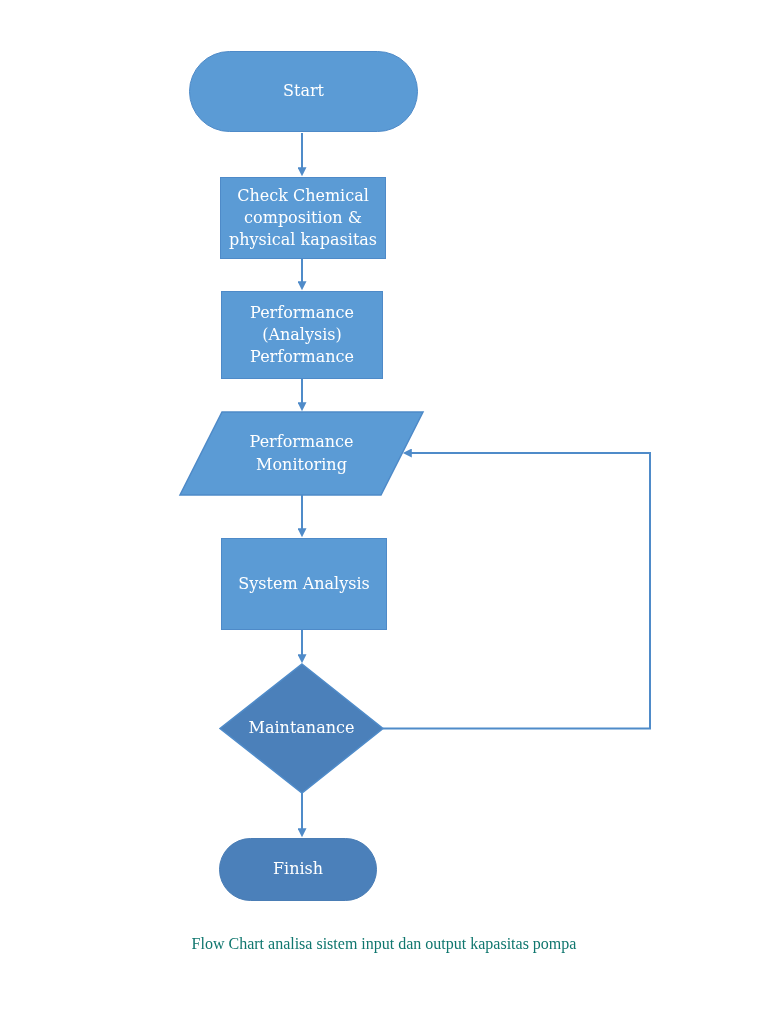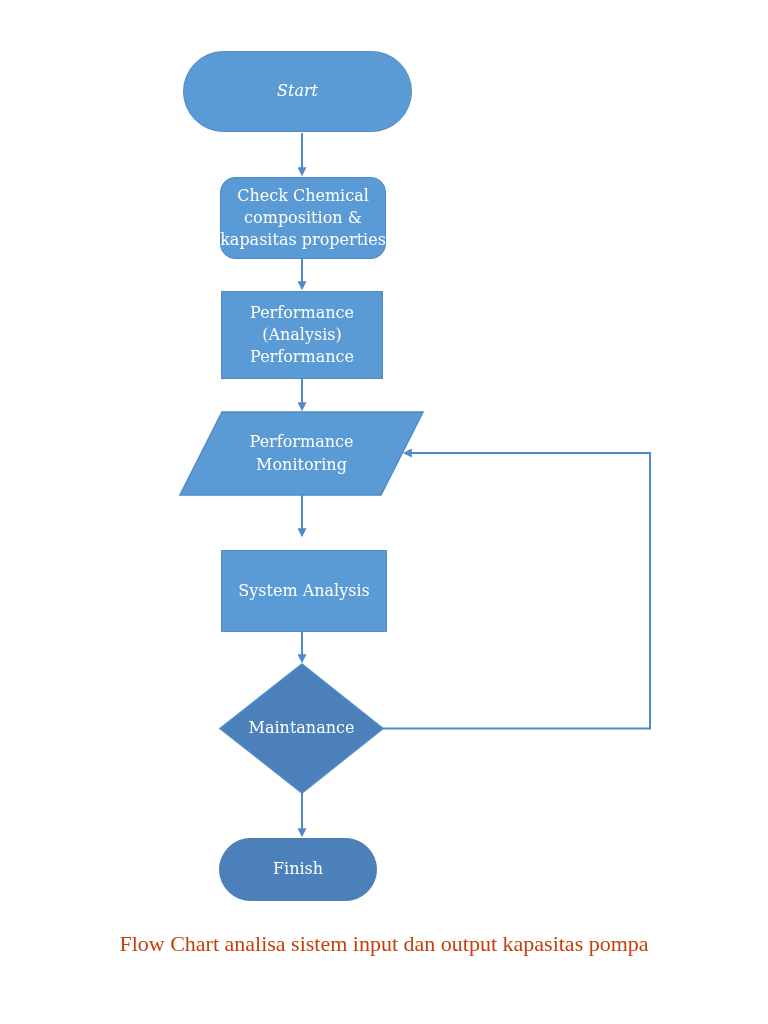--- a/index.html
+++ b/index.html
@@ -33,37 +33,37 @@
     background: #5b9bd5;
     border: 1.5px solid #4e8ac8;
   }
   .filled-dark {
     background: #4b80ba;
     border: 1.5px solid #4a7db5;
   }
   .terminator { border-radius: 999px; }
   .overlay { background: transparent; border: none; }
 
-  #node-start      { left: 183px; top: 51px;  width: 229px; height: 81px; font-style: italic; }
-  #node-check      { left: 220px; top: 177px; width: 166px; height: 82px; border-radius: 15px; }
+  #node-start      { left: 189px; top: 51px;  width: 229px; height: 81px; }
+  #node-check      { left: 220px; top: 177px; width: 166px; height: 82px; }
   #node-monitoring { left: 221px; top: 291px; width: 162px; height: 88px; }
   #node-measurement{ left: 180px; top: 412px; width: 243px; height: 83px; }
-  #node-analysis   { left: 221px; top: 550px; width: 166px; height: 82px; }
+  #node-analysis   { left: 221px; top: 538px; width: 166px; height: 92px; }
   #node-maintenance{ left: 220px; top: 664px; width: 163px; height: 129px; }
   #node-finish     { left: 219px; top: 838px; width: 158px; height: 63px; }
 
   .caption {
     position: absolute;
     left: 0; top: 930px;
     width: 768px;
     text-align: center;
     font-family: "Liberation Serif", serif;
-    font-size: 22px;
+    font-size: 16px;
     line-height: 28px;
-    color: #c2410c;
+    color: #0f766e;
   }
 </style>
 </head>
 <body>
 
 <div class="page">
 
   <svg class="shape-layer" viewBox="0 0 768 1024" xmlns="http://www.w3.org/2000/svg">
     <defs>
       <marker id="arrowhead" viewBox="0 0 10 10" refX="2" refY="5" markerUnits="userSpaceOnUse" markerWidth="10" markerHeight="9" orient="auto">
@@ -85,21 +85,21 @@
     <polyline points="383,728.5 650,728.5 650,453 410,453" fill="none" stroke="#4f8bc9" stroke-width="2" marker-end="url(#arrowhead)"></polyline>
   </svg>
 
   <div class="node terminator filled-light" id="node-start">
     <span class="line">Start</span>
   </div>
 
   <div class="node filled-light" id="node-check">
     <span class="line">Check Chemical</span>
     <span class="line">composition &amp;</span>
-    <span class="line">kapasitas properties</span>
+    <span class="line">physical kapasitas</span>
   </div>
 
   <div class="node filled-light" id="node-monitoring">
     <span class="line">Performance</span>
     <span class="line">(Analysis)</span>
     <span class="line">Performance</span>
   </div>
 
   <div class="node overlay" id="node-measurement">
     <span class="line">Performance</span>

